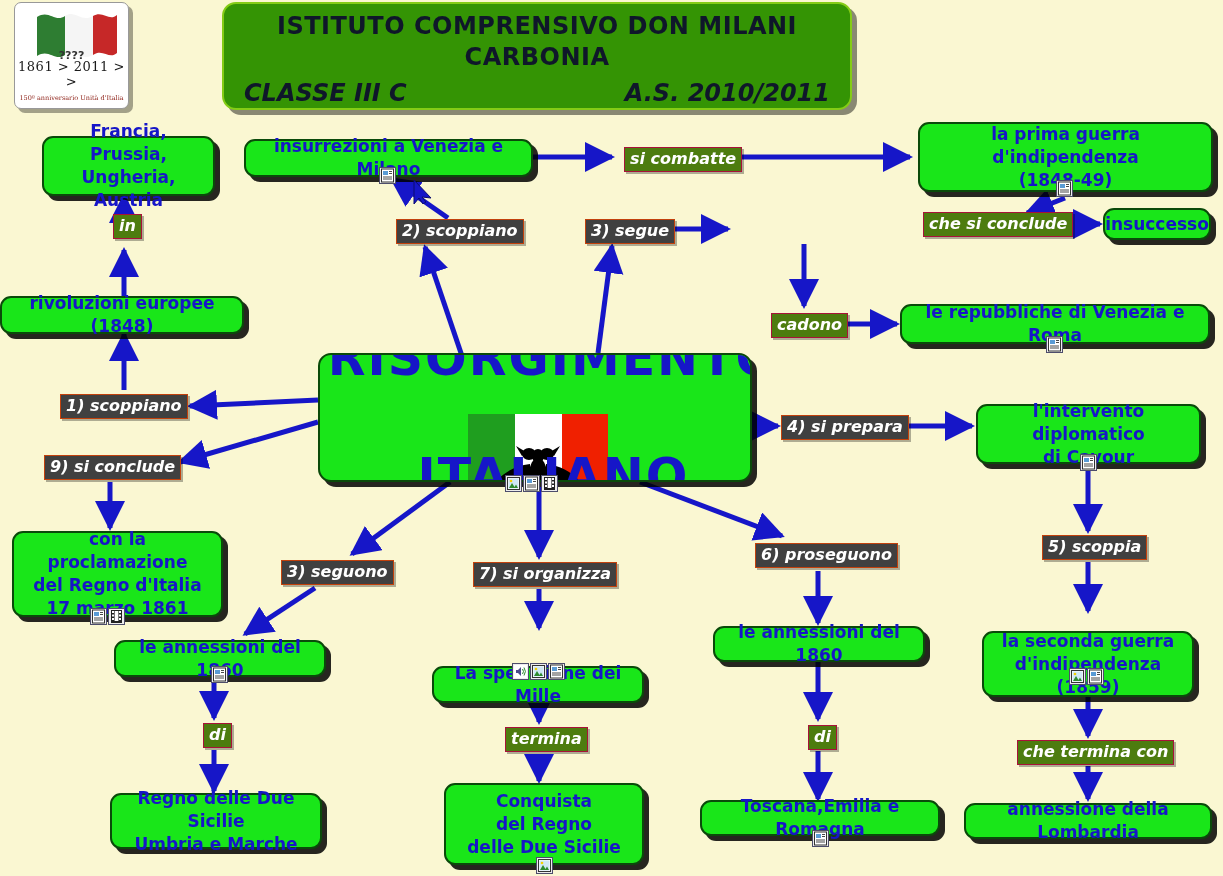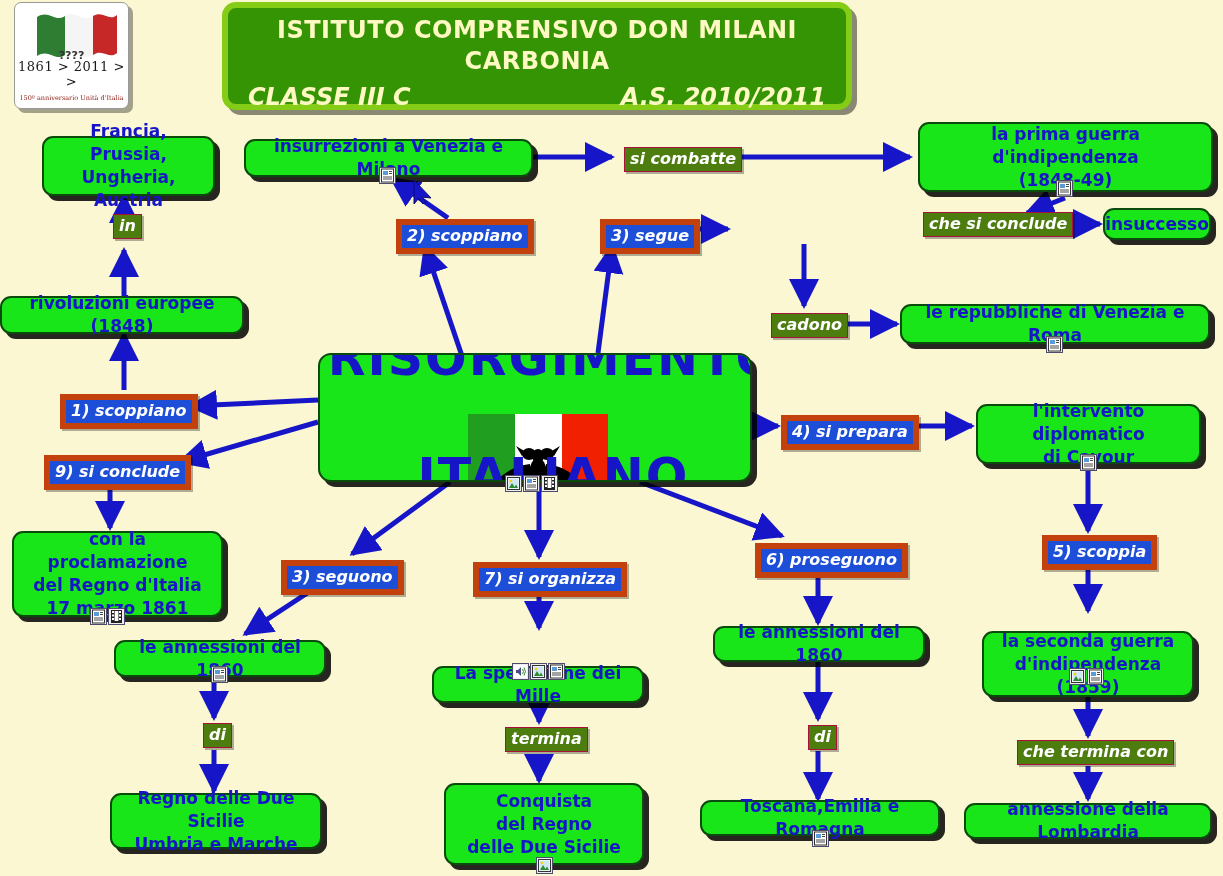--- a/index.html
+++ b/index.html
@@ -23,25 +23,25 @@
     width: 1223px; height: 876px;
     pointer-events: none;
     z-index: 1;
   }
   
   .header-box {
     position: absolute;
     left: 222px; top: 2px;
     width: 630px; height: 108px;
     background: #349404;
-    border: 6px solid #84cc16;
+    border: 2px solid #84cc16;
     border-radius: 14px;
     box-shadow: 5px 5px 0 rgba(0,0,0,0.45);
     box-sizing: border-box;
-    color: #fef9c3;
+    color: #0f172a;
     padding: 7px 14px 0 14px;
   }
   .hdr-line1, .hdr-line2 {
     text-align: center;
     font-size: 24px;
     font-weight: bold;
     letter-spacing: 0.5px;
     line-height: 31px;
     white-space: nowrap;
   }
@@ -145,22 +145,22 @@
     font-weight: bold;
     font-style: italic;
     color: #FFFFFF;
     padding: 1px 5px 2px 5px;
     white-space: nowrap;
     z-index: 4;
     box-shadow: 2px 2px 0 rgba(0,0,0,0.30);
     line-height: 20px;
   }
   .lbl.blue {
-    background: #1d4ed8;
-    border: 6px solid #c2410c;
+    background: #404040;
+    border: 1px solid #c2410c;
   }
   .lbl.pink {
     background: #4d7c0f;
     border: 1px solid #a81239;
   }
   
   .icons {
     position: absolute;
     display: flex;
     gap: 1px;
@@ -579,21 +579,21 @@
   </div>
 
   <div class="lbl pink" style="left:113px; top:214px;">
     <span>in</span>
   </div>
 
   <div class="lbl blue" style="left:396px; top:219px;">
     <span>2) scoppiano</span>
   </div>
 
-  <div class="lbl blue" style="left:600px; top:219px;">
+  <div class="lbl blue" style="left:585px; top:219px;">
     <span>3) segue</span>
   </div>
 
   <div class="lbl pink" style="left:624px; top:147px;">
     <span>si combatte</span>
   </div>
 
   <div class="lbl pink" style="left:923px; top:212px;">
     <span>che si conclude</span>
   </div>

